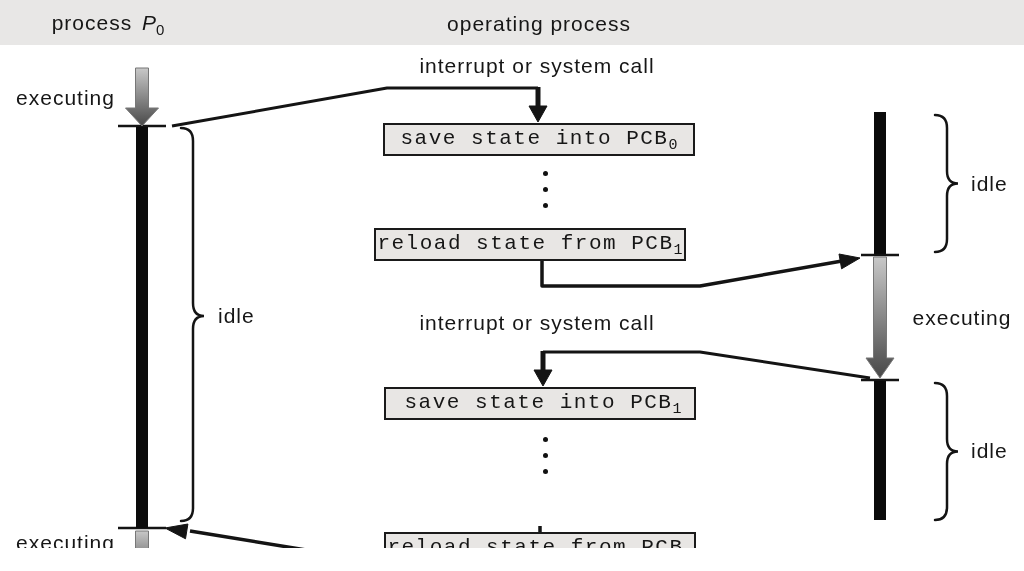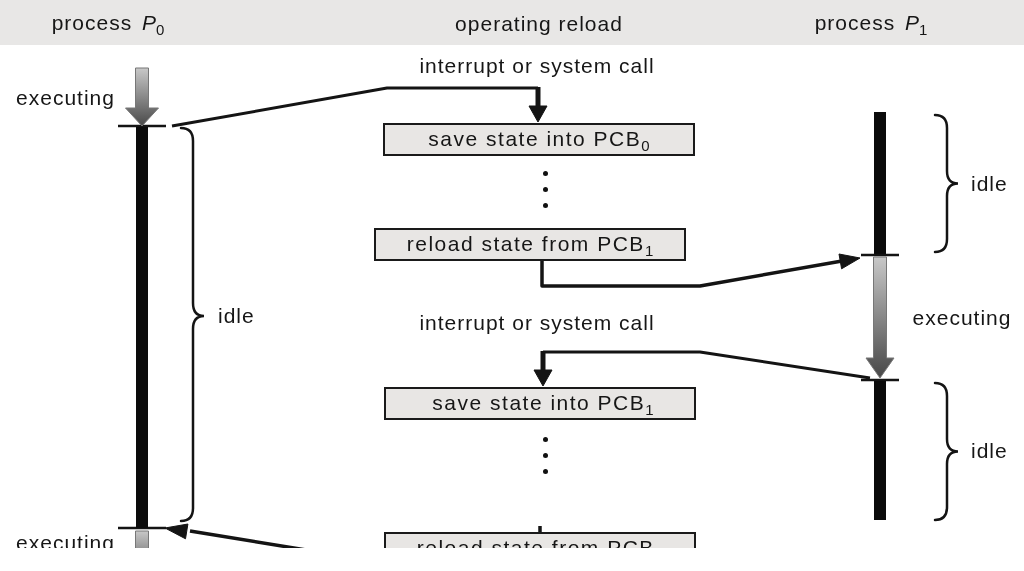--- a/index.html
+++ b/index.html
@@ -15,21 +15,21 @@
   .lbl {
     position:absolute; z-index:2; font-size:21px; letter-spacing:1px;
     white-space:nowrap; line-height:1.1;
   }
   .ctr { text-align:center; }
   .var { font-style:italic; padding-left:3px; letter-spacing:0; }
   .sub { font-size:15px; position:relative; top:5px; letter-spacing:0; }
   .box {
     position:absolute; z-index:2; width:312px; height:33px; box-sizing:border-box;
     background:#e8e6e4; border:2.5px solid #1a1a1a;
-    text-align:center; line-height:28px; font-size:21px; letter-spacing:1.5px;
+    text-align:center; line-height:28px; font-size:21px; letter-spacing:1.5px;font-family:Liberation Mono, monospace;
   }
   .dots { position:absolute; z-index:2; display:flex; flex-direction:column; gap:11px; }
   .dot { width:5px; height:5px; border-radius:50%; background:#111; }
 </style>
 </head>
 <body>
 
 <div class="stage">
 
   <div class="band"></div>
@@ -83,23 +83,22 @@
     </g>
 
     <g stroke="#141414" fill="#141414" stroke-linejoin="round">
       <path d="M 540 526 L 540 564 L 392 564 L 190 531" fill="none" stroke-width="3.5"></path>
       <polygon points="165,528 187.9,524 185.5,538.8" stroke-width="1"></polygon>
     </g>
   </svg>
 
   <div class="lbl ctr" style="left:38px; top:11px; width:140px;"><span>process </span><span class="var">P</span><span class="sub">0</span></div>
 
-  <div class="lbl ctr" style="left:389px; top:12px; width:300px;">operating reload</div>
+  <div class="lbl ctr" style="left:389px; top:12px; width:300px;">operating process</div>
 
-  <div class="lbl ctr" style="left:771px; top:11px; width:200px;"><span>process </span><span class="var">P</span><span class="sub">1</span></div>
 
   <div class="lbl ctr" style="left:387px; top:54px; width:300px;">interrupt or system call</div>
   <div class="lbl ctr" style="left:387px; top:311px; width:300px;">interrupt or system call</div>
 
   <div class="box" style="left:383px; top:123px;"><span>save state into PCB</span><span class="sub">0</span></div>
 
   <div class="box" style="left:374px; top:228px;"><span>reload state from PCB</span><span class="sub">1</span></div>
 
   <div class="box" style="left:384px; top:387px;padding-left:6px;"><span>save state into PCB</span><span class="sub">1</span></div>
 

